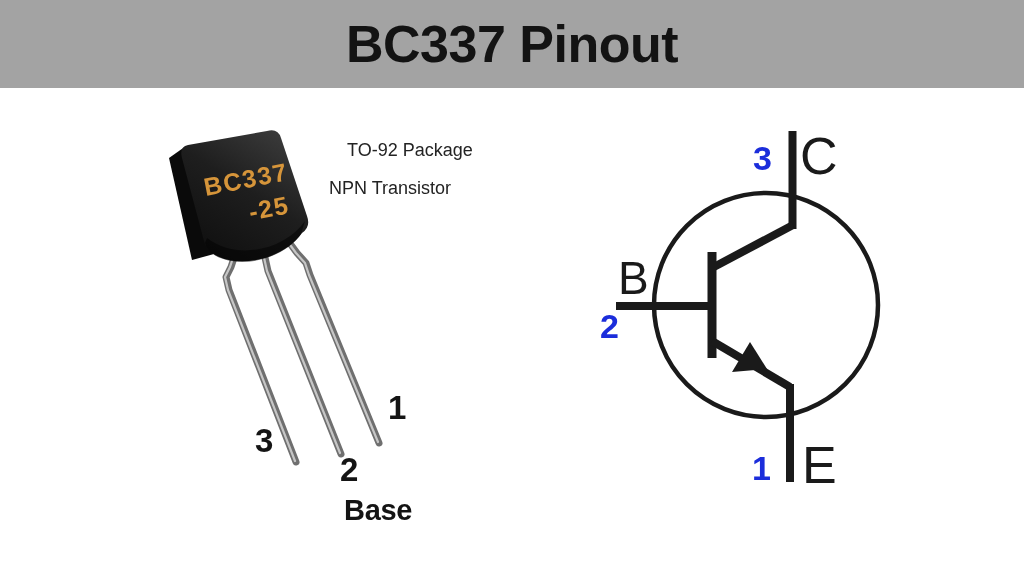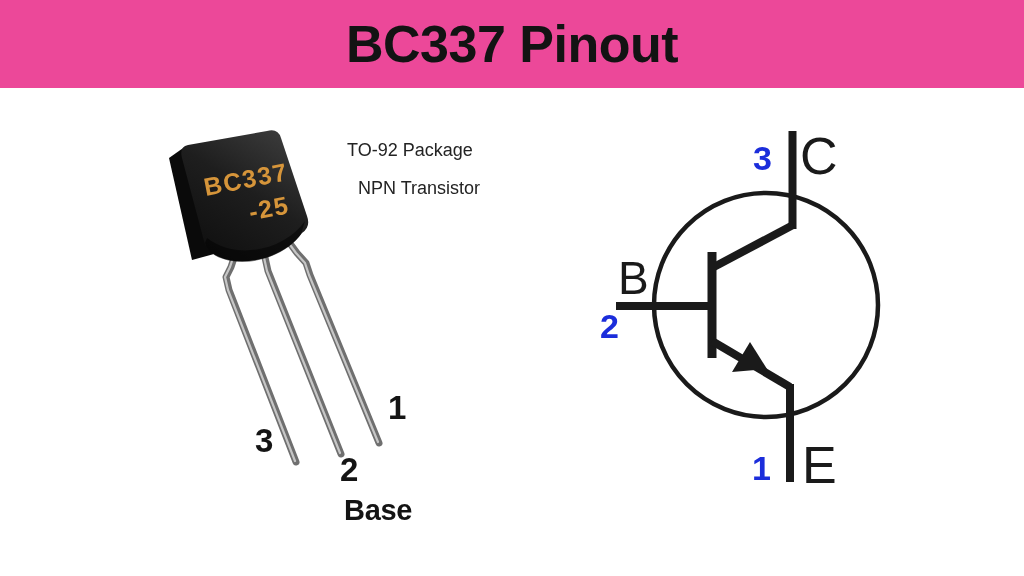--- a/index.html
+++ b/index.html
@@ -4,21 +4,21 @@
 <style>
   * { margin:0; padding:0; box-sizing:border-box; }
   html,body { width:1024px; height:576px; }
   body { font-family:"Liberation Sans", sans-serif; background:#ffffff; }
 
   .stage { position:relative; width:1024px; height:576px; overflow:hidden; background:#ffffff; }
 
   
   .banner {
     position:absolute; top:0; left:0; width:1024px; height:88px;
-    background:#ec4899; display:flex; align-items:center; justify-content:center;
+    background:#a3a3a3; display:flex; align-items:center; justify-content:center;
   }
   .banner h1 {
     font-size:52px; font-weight:800; letter-spacing:-0.5px; color:#131313; line-height:1;
   }
 
   
   svg.layer { position:absolute; left:0; top:0; width:1024px; height:576px; pointer-events:none; }
 
   
   .lbl { position:absolute; line-height:1; color:#1a1a1a; white-space:nowrap; }
@@ -82,21 +82,21 @@
       <line x1="712" y1="341" x2="790" y2="387" stroke-width="8"></line>
       <line x1="790" y1="384" x2="790" y2="482" stroke-width="8"></line>
     </g>
     <polygon points="767,369 750,342 732,372" fill="#1a1a1a"></polygon>
   </svg>
 
   <div class="marking" style="left:196px; top:167px; width:100px;">BC337</div>
   <div class="marking" style="left:224px; top:196px; width:90px;">-25</div>
 
   <div class="lbl caption" style="left:347px; top:141px;">TO-92 Package</div>
-  <div class="lbl caption" style="left:358px; top:179px;">NPN Transistor</div>
+  <div class="lbl caption" style="left:329px; top:179px;">NPN Transistor</div>
 
   <div class="lbl pin-num" style="left:255px; top:424px;">3</div>
 
   <div class="lbl pin-num" style="left:340px; top:453px;">2</div>
   <div class="lbl pin-name" style="left:344px; top:496px;">Base</div>
 
   <div class="lbl pin-num" style="left:388px; top:391px;">1</div>
 
   <div class="lbl sch-num" style="left:744px; top:141px; width:28px; text-align:right;">3</div>
   <div class="lbl sch-letter" style="left:800px; top:130px;">C</div>

